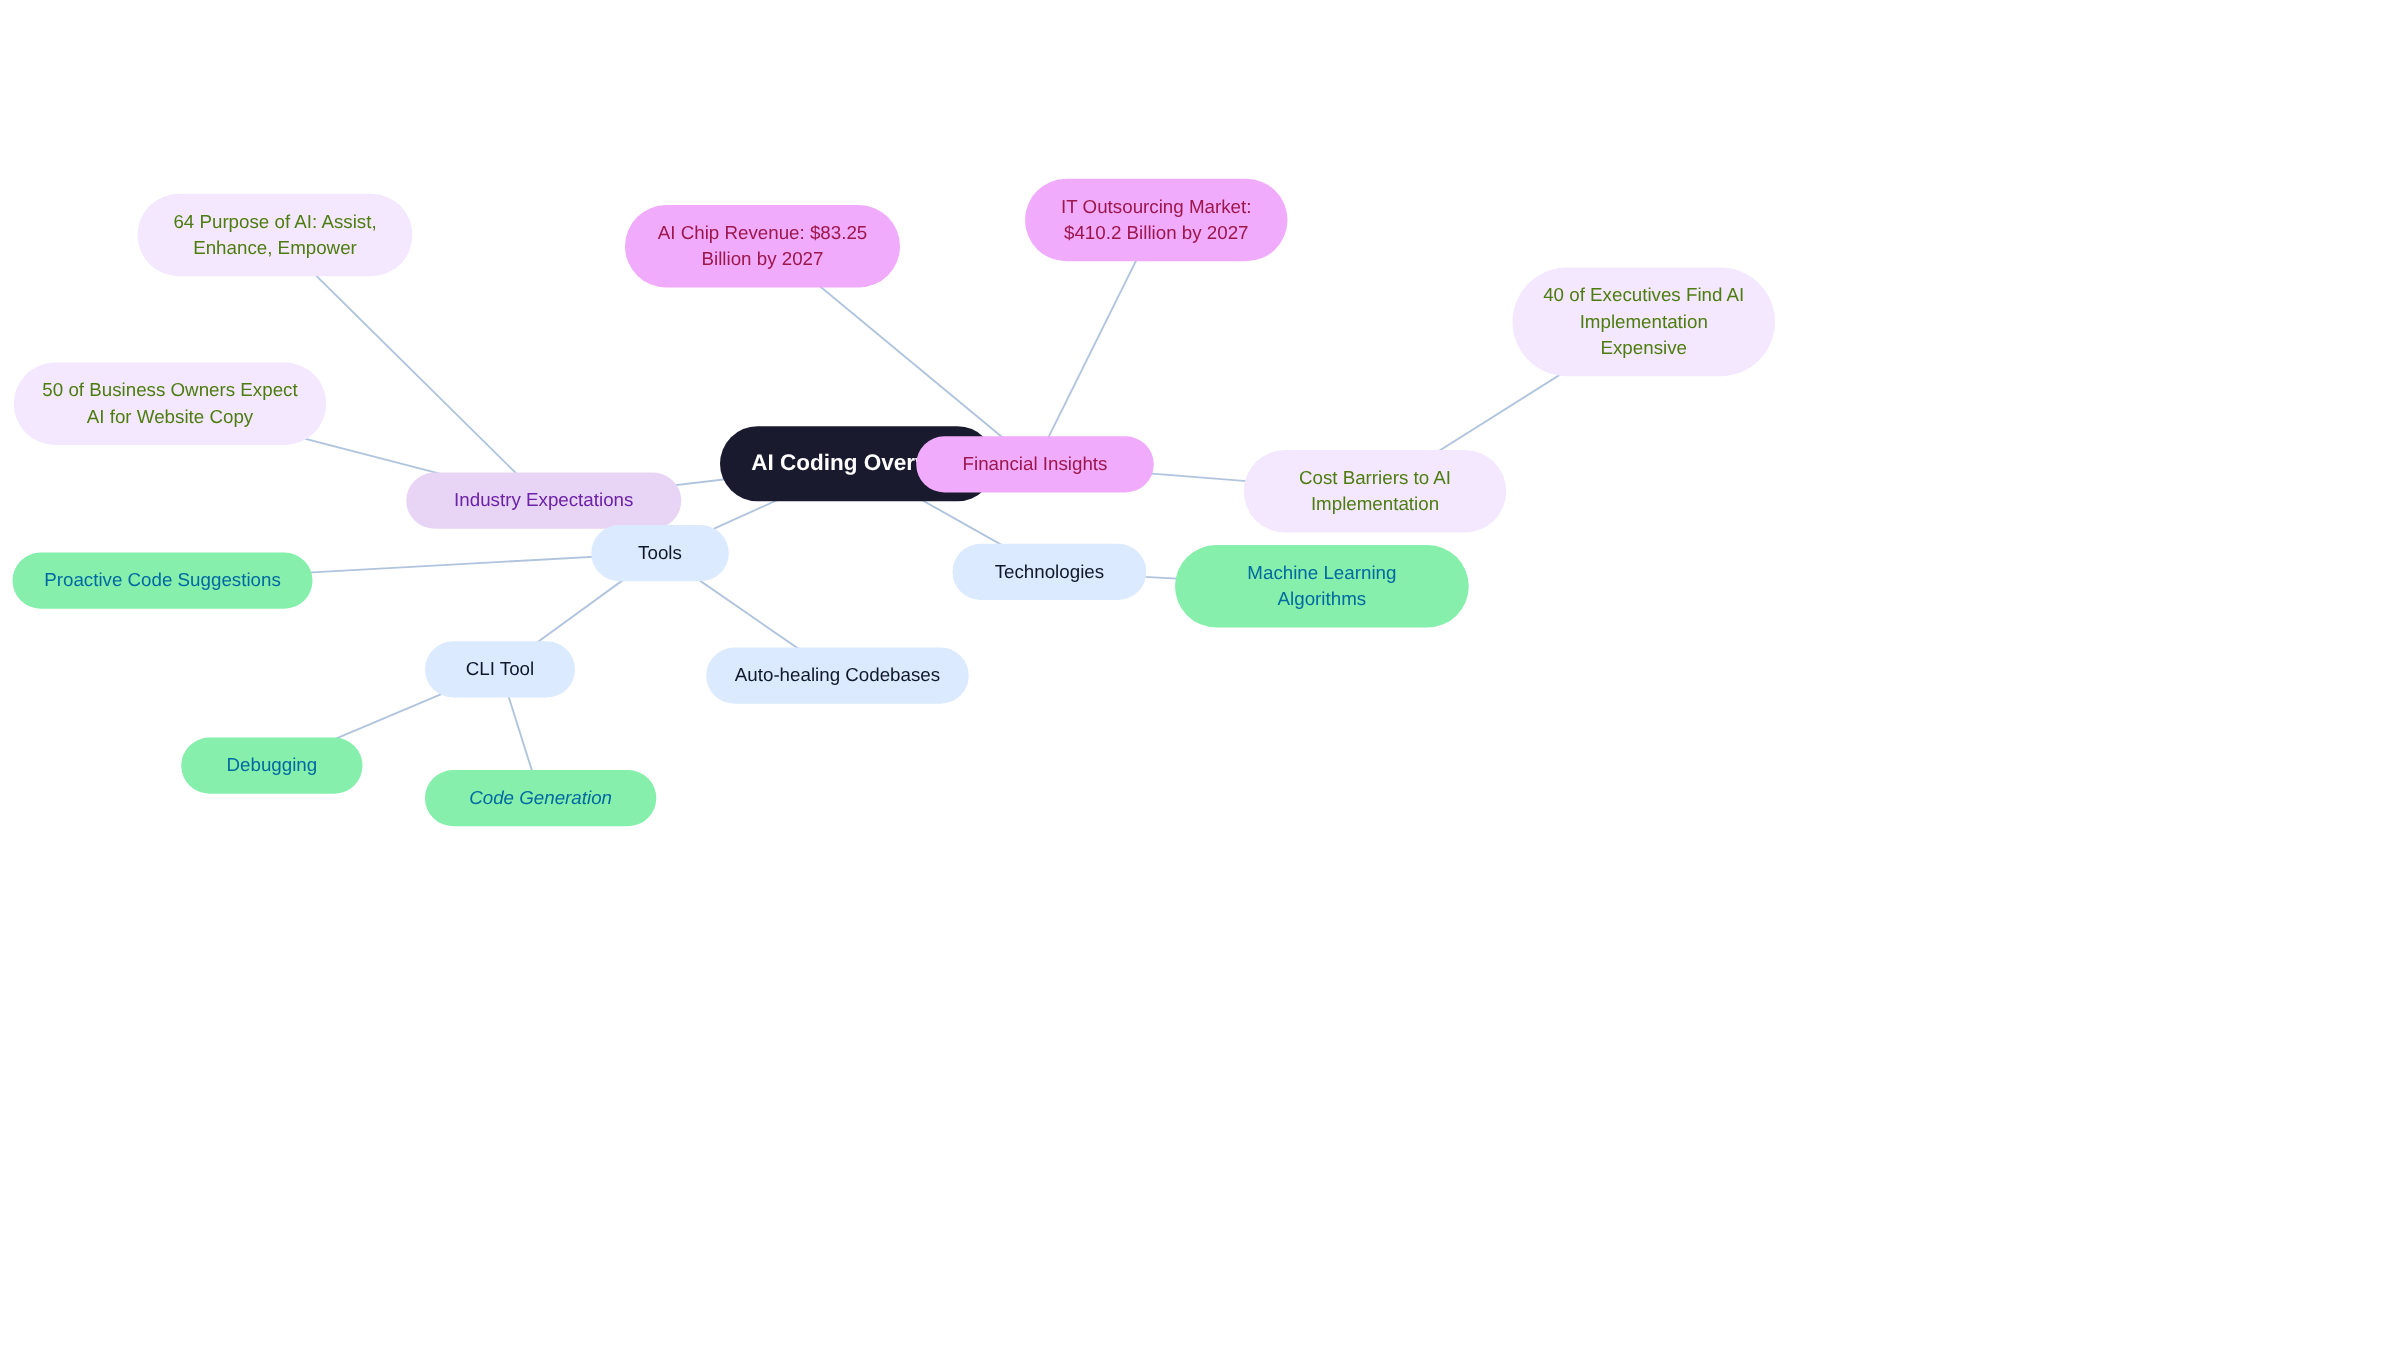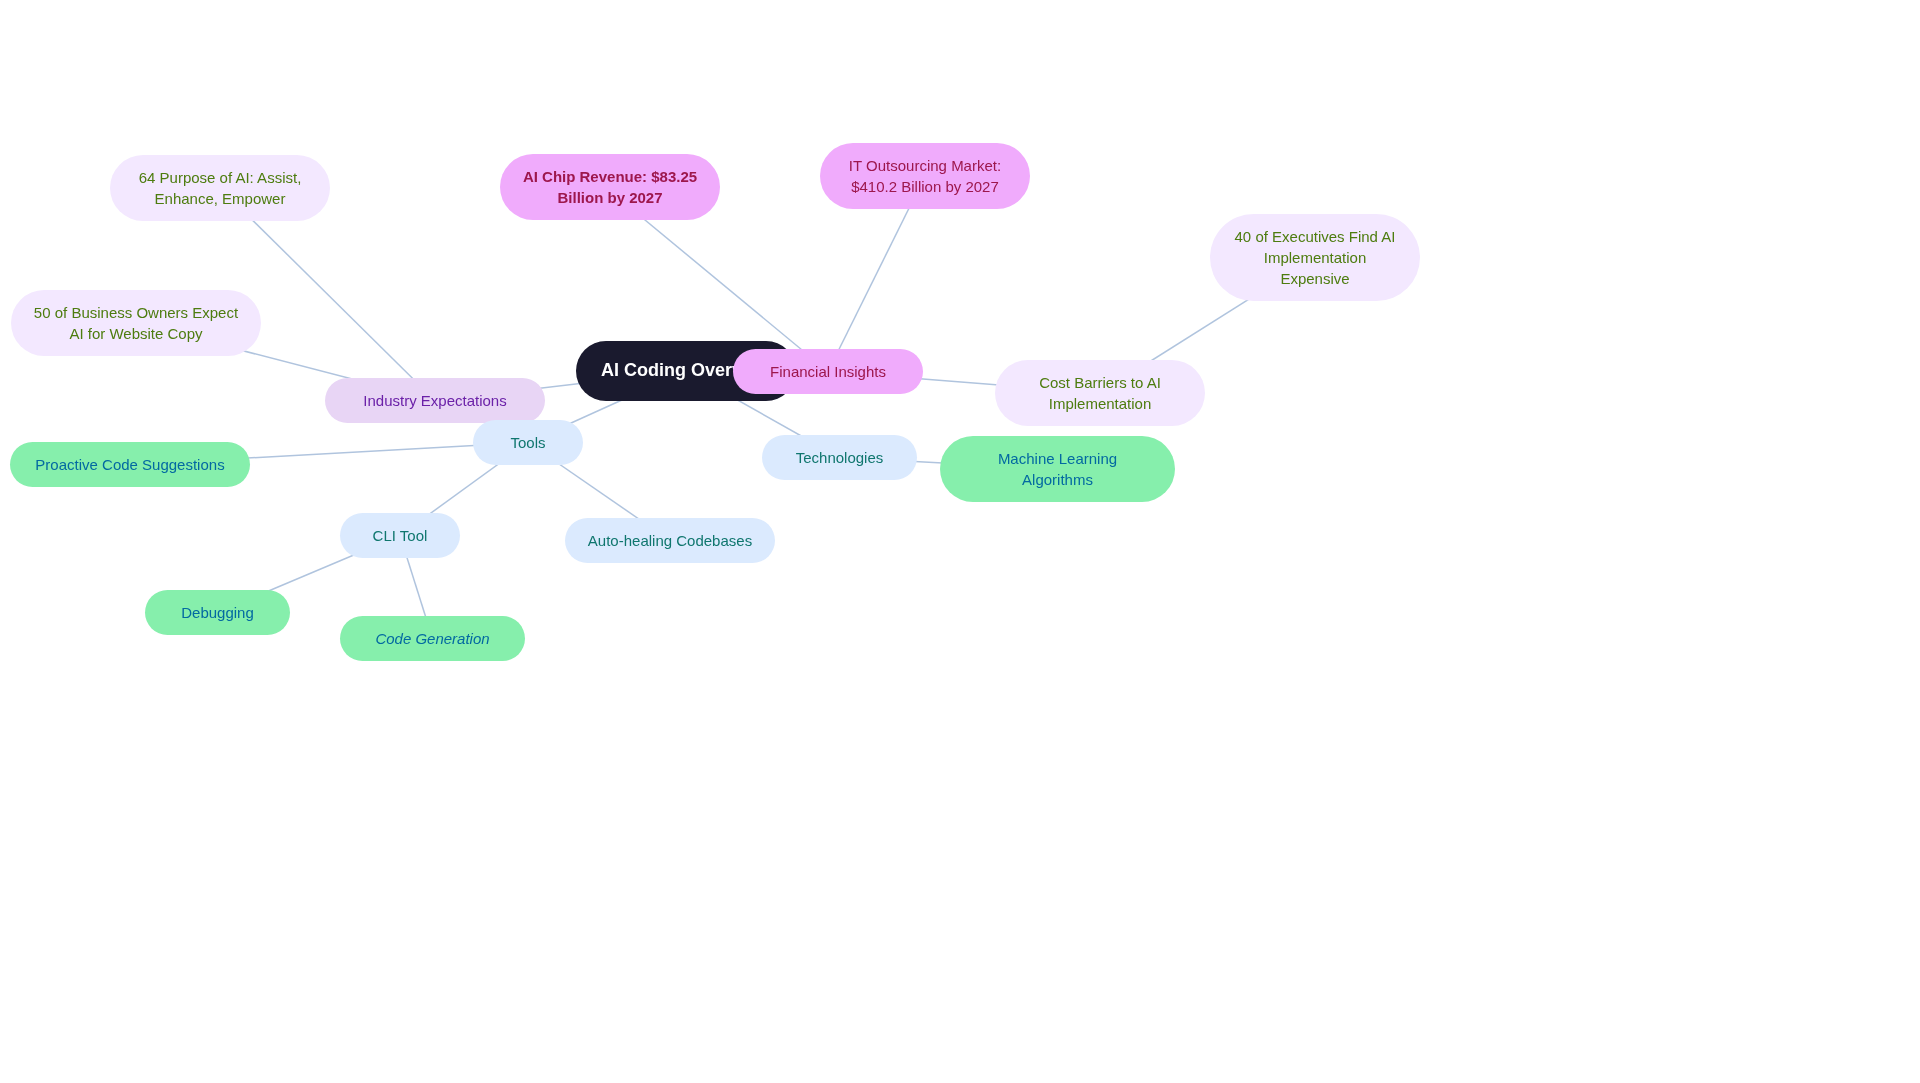--- a/index.html
+++ b/index.html
@@ -42,21 +42,21 @@
       color: #4d7c0f;
       border-radius: 50px;
     }
     .node-pink {
       background: #f0abfc;
       color: #9d174d;
       border-radius: 50px;
     }
     .node-blue-medium {
       background: #dbeafe;
-      color: #0f766e;
+      color: #0f172a;
       border-radius: 50px;
     }
     .node-blue-light {
       background: #86efac;
       color: #0369a1;
       border-radius: 50px;
     }
     svg.connections {
       position: absolute;
       top: 0; left: 0;
@@ -91,21 +91,21 @@
     <line x1="528" y1="442.5" x2="670" y2="540.5"></line>
     <line x1="839.5" y1="457.5" x2="1057.5" y2="469"></line>
   </svg>
 
 <div id="center-node" class="node node-center" style="left:576px; top:341px;">AI Coding Overview</div>
 
 <div id="node-industry_expectations" class="node node-purple-medium" style="left:325px; top:378px; width:220px;">Industry Expectations</div>
 <div id="node-purpose_of_ai" class="node node-purple-light" style="left:110px; top:155px; width:220px;">64 Purpose of AI: Assist, Enhance, Empower</div>
 <div id="node-business_owners" class="node node-purple-light" style="left:11px; top:290px; width:250px;">50 of Business Owners Expect AI for Website Copy</div>
 <div id="node-financial_insights" class="node node-pink" style="left:733px; top:349px; width:190px;">Financial Insights</div>
-<div id="node-ai_chip_revenue" class="node node-pink" style="left:500px; top:154px; width:220px;font-weight:bold;">AI Chip Revenue: $83.25 Billion by 2027</div>
+<div id="node-ai_chip_revenue" class="node node-pink" style="left:500px; top:164px; width:220px;">AI Chip Revenue: $83.25 Billion by 2027</div>
 <div id="node-it_outsourcing" class="node node-pink" style="left:820px; top:143px; width:210px;">IT Outsourcing Market: $410.2 Billion by 2027</div>
 <div id="node-cost_barriers" class="node node-purple-light" style="left:995px; top:360px; width:210px;">Cost Barriers to AI Implementation</div>
 <div id="node-executives_expensive" class="node node-purple-light" style="left:1210px; text-align:center; top:214px; width:210px;">40 of Executives Find AI Implementation Expensive</div>
 <div id="node-tools" class="node node-blue-medium" style="left:473px; top:420px; width:110px;">Tools</div>
 <div id="node-technologies" class="node node-blue-medium" style="left:762px; top:435px; width:155px;">Technologies</div>
 <div id="node-proactive_code" class="node node-blue-light" style="left:10px; top:442px; width:240px;">Proactive Code Suggestions</div>
 <div id="node-cli_tool" class="node node-blue-medium" style="left:340px; top:513px; width:120px;">CLI Tool</div>
 <div id="node-auto_healing" class="node node-blue-medium" style="left:565px; top:518px; width:210px;text-align:center;">Auto-healing Codebases</div>
 <div id="node-machine_learning" class="node node-blue-light" style="left:940px; top:436px; width:235px;">Machine Learning Algorithms</div>
 <div id="node-debugging" class="node node-blue-light" style="left:145px; top:590px; width:145px;">Debugging</div>

